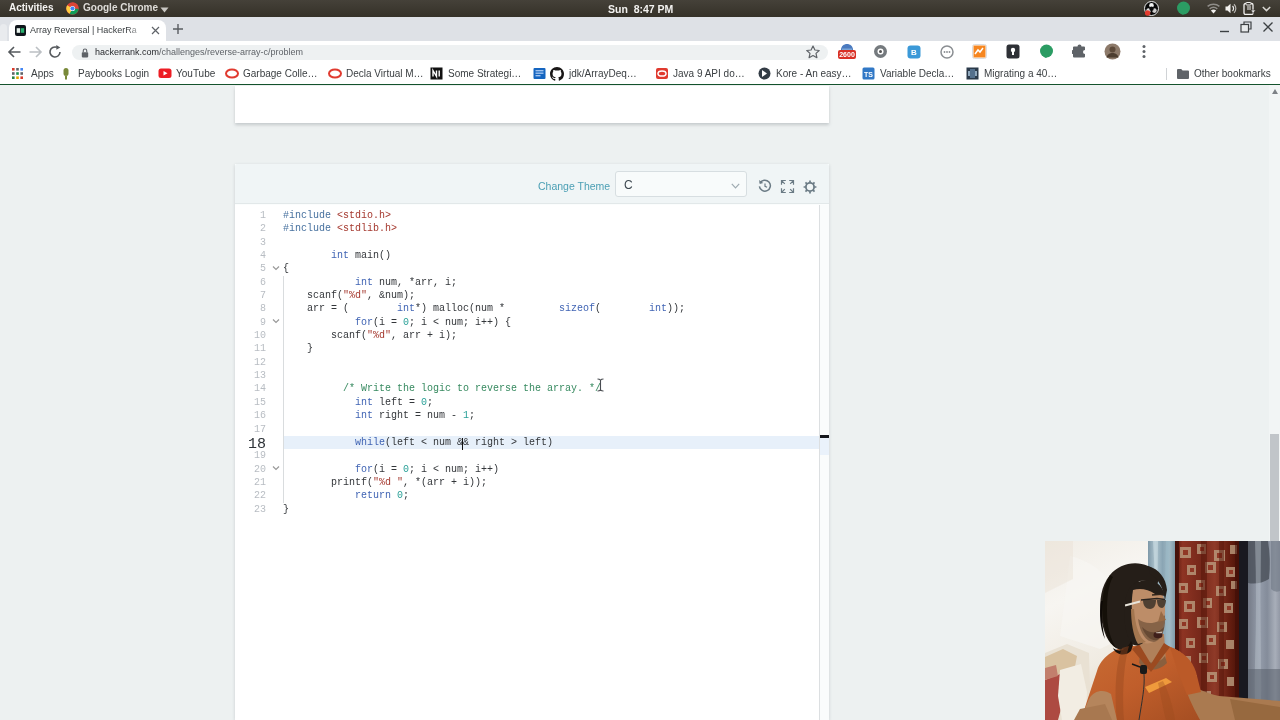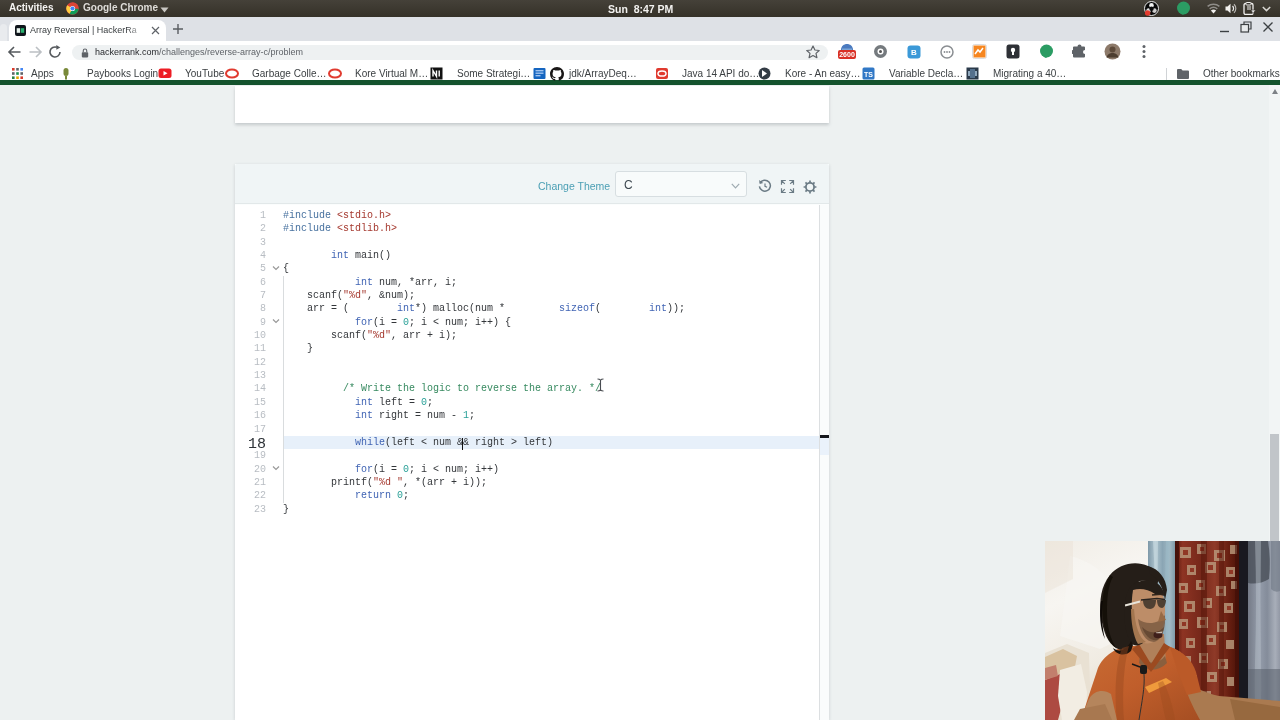--- a/index.html
+++ b/index.html
@@ -25,23 +25,23 @@
 
   
   #toolbar { position:absolute; left:0; top:41px; width:1280px; height:22px; background:#fff; }
   #urlpill { position:absolute; left:72px; top:3.5px; width:756px; height:15px;
     background:#eef1f2; border-radius:7.5px; }
   #urltext { position:absolute; left:95px; top:6px; font-size:9px; color:#5f6368; }
   #urltext b { color:#27292d; font-weight:normal; }
 
   
   #bmbar { position:absolute; left:0; top:63px; width:1280px; height:22px; background:#fff;
-    border-bottom:5px solid #14532d; font-size:10px; color:#3c4043; }
+    border-bottom:1px solid #14532d; font-size:10px; color:#3c4043; }
   .bm { position:absolute; top:4px; height:14px; white-space:nowrap; }
-  .bm .lbl { position:absolute; left:27px; top:1px; }
+  .bm .lbl { position:absolute; left:18px; top:1px; }
 
   
   #page { position:absolute; left:0; top:85px; width:1280px; height:635px; background:#edf1f1;padding-left:23px; }
   #card1 { position:absolute; left:235px; top:1px; width:594px; height:37px; background:#fff;
     box-shadow:0 2px 3px rgba(120,130,135,.35); }
   #editor { position:absolute; left:235px; top:79px; width:594px; height:556px;
     background:#fbfdfd; box-shadow:0 1px 3px rgba(120,130,135,.3); }
   #edhead { position:absolute; left:0; top:0; width:594px; height:40px; background:#f0f5f6;
     border-bottom:1px solid #e2e8e9; border-radius:2px 2px 0 0; }
   #chtheme { position:absolute; left:303px; top:16px; font-size:10.5px; color:#4b9fb4; }
@@ -265,21 +265,21 @@
     <div class="bm" style="left:225px">
       <svg width="14" height="13" viewBox="0 0 14 13" style="position:absolute;top:0">
         <ellipse cx="7" cy="6.5" rx="6" ry="4" fill="none" stroke="#e03a2f" stroke-width="2"></ellipse>
       </svg>
       <span class="lbl">Garbage Colle…</span>
     </div>
     <div class="bm" style="left:328px">
       <svg width="14" height="13" viewBox="0 0 14 13" style="position:absolute;top:0">
         <ellipse cx="7" cy="6.5" rx="6" ry="4" fill="none" stroke="#e03a2f" stroke-width="2"></ellipse>
       </svg>
-      <span class="lbl">Kore Virtual M…</span>
+      <span class="lbl">Decla Virtual M…</span>
     </div>
     <div class="bm" style="left:430px">
       <svg width="13" height="13" viewBox="0 0 13 13" style="position:absolute;top:0">
         <rect x="0.5" y="0.5" width="12" height="12" fill="#111"></rect>
         <path d="M3 9.5 V3.5 L6.5 9.5 L6.5 3.5" stroke="#fff" stroke-width="1.4" fill="none"></path>
         <rect x="8.5" y="3.5" width="1.4" height="6" fill="#fff"></rect>
       </svg>
       <span class="lbl">Some Strategi…</span>
     </div>
     <div class="bm" style="left:533px">
@@ -292,21 +292,21 @@
       <svg width="14" height="14" viewBox="0 0 16 16" style="position:absolute;top:0;left:17px">
         <path fill="#191717" d="M8 0C3.58 0 0 3.58 0 8c0 3.54 2.29 6.53 5.47 7.59.4.07.55-.17.55-.38 0-.19-.01-.82-.01-1.49-2.01.37-2.53-.49-2.69-.94-.09-.23-.48-.94-.82-1.13-.28-.15-.68-.52-.01-.53.63-.01 1.08.58 1.23.82.72 1.21 1.87.87 2.33.66.07-.52.28-.87.51-1.07-1.78-.2-3.64-.89-3.64-3.95 0-.87.31-1.59.82-2.15-.08-.2-.36-1.02.08-2.12 0 0 .67-.21 2.2.82.64-.18 1.32-.27 2-.27s1.36.09 2 .27c1.53-1.04 2.2-.82 2.2-.82.44 1.1.16 1.92.08 2.12.51.56.82 1.27.82 2.15 0 3.07-1.87 3.75-3.65 3.95.29.25.54.73.54 1.48 0 1.07-.01 1.93-.01 2.2 0 .21.15.46.55.38A8.01 8.01 0 0 0 16 8c0-4.42-3.58-8-8-8z"></path>
       </svg>
       <span class="lbl" style="left:36px">jdk/ArrayDeq…</span>
     </div>
     <div class="bm" style="left:655px">
       <svg width="14" height="13" viewBox="0 0 14 13" style="position:absolute;top:0">
         <rect x="1" y="1" width="12" height="11" rx="2" fill="#e03a2f"></rect>
         <ellipse cx="7" cy="6.5" rx="4" ry="2.6" fill="none" stroke="#fff" stroke-width="1.5"></ellipse>
       </svg>
-      <span class="lbl">Java 14 API do…</span>
+      <span class="lbl">Java 9 API do…</span>
     </div>
     <div class="bm" style="left:758px">
       <svg width="13" height="13" viewBox="0 0 13 13" style="position:absolute;top:0">
         <circle cx="6.5" cy="6.5" r="6" fill="#333c45"></circle>
         <path d="M4 3 L9 6.5 L4 10 Z" fill="#fff"></path>
       </svg>
       <span class="lbl">Kore - An easy…</span>
     </div>
     <div class="bm" style="left:862px">
       <svg width="13" height="13" viewBox="0 0 13 13" style="position:absolute;top:0">

